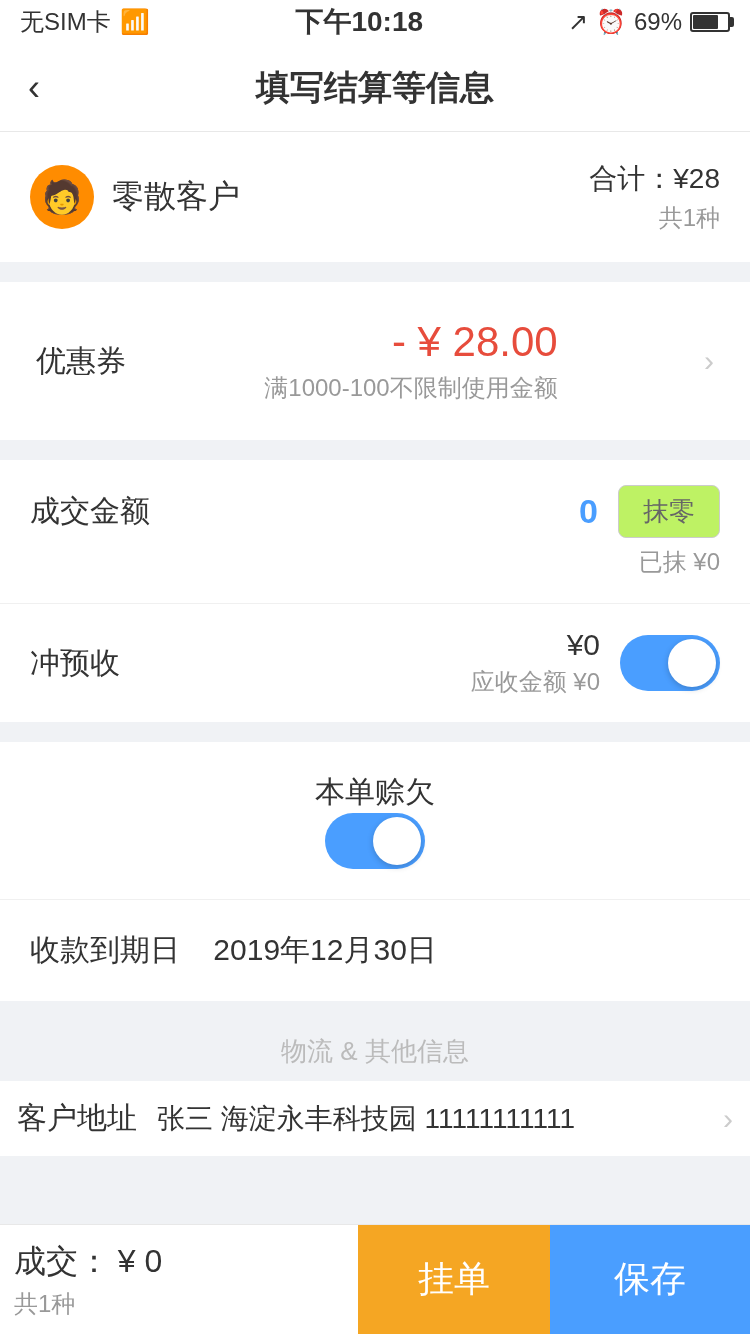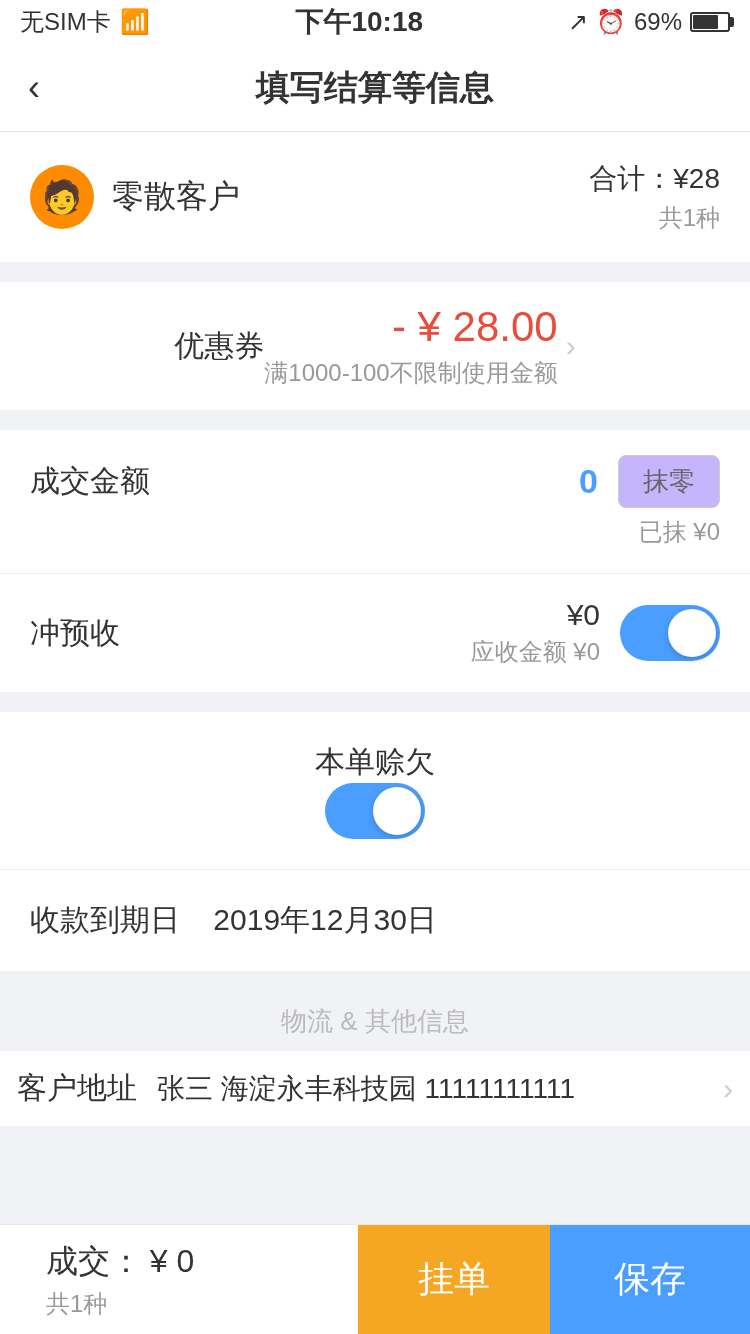--- a/index.html
+++ b/index.html
@@ -85,24 +85,24 @@
       height: 20px; background: #f0f2f5;
     }
 
     
     .white-section {
       background: #fff;
     }
 
     
     .row-item {
-      padding: 21px;
-      display: flex;
-      align-items: center;
-      justify-content: center;
+      padding: 36px;
+      display: flex;
+      align-items: center;
+      justify-content: space-between;
       border-bottom: 1px solid #f0f0f0;
     }
     .row-item:last-child { border-bottom: none; }
     .row-label { font-size: 30px; color: #333; }
     .row-right { display: flex; flex-direction: column; align-items: flex-end; gap: 6px; }
     .row-value-red { font-size: 42px; color: #e74c3c; font-weight: 500; }
     .row-sub { font-size: 24px; color: #999; }
     .row-chevron { color: #ccc; font-size: 30px; margin-left: 8px; }
 
     
@@ -113,21 +113,21 @@
     }
     .deal-row-top {
       display: flex; align-items: center; justify-content: space-between;
     }
     .deal-label { font-size: 30px; color: #333; }
     .deal-right { display: flex; align-items: center; gap: 20px; }
     .deal-value { font-size: 34px; color: #4a9eff; font-weight: 600; }
     .round-zero-btn {
       border: 1px solid #ccc; border-radius: 8px;
       padding: 8px 24px; font-size: 26px; color: #666;
-      background: #c4b5fd; cursor: pointer;
+      background: #bef264; cursor: pointer;
     }
     .deal-sub { font-size: 24px; color: #999; margin-top: 8px; text-align: right; }
 
     
     .prepay-row {
       padding: 24px 30px;
       background: #fff;
       display: flex; align-items: center; justify-content: space-between;
     }
     .prepay-label { font-size: 30px; color: #333; }
@@ -194,21 +194,21 @@
       bottom: 0; left: 0;
       width: 750px;
       height: 110px;
       background: #fff;
       display: flex;
       align-items: center;
       border-top: 1px solid #e8e8e8;
     }
     .bottom-info {
       flex: 1;
-      padding: 0 46px;
+      padding: 0 14px;
     }
     .bottom-deal { font-size: 28px; color: #333; }
     .bottom-deal span { font-size: 32px; font-weight: 500; }
     .bottom-count { font-size: 24px; color: #999; margin-top: 4px; }
     .bottom-btn-pending {
       width: 192px; height: 110px;
       background: #f5a623;
       display: flex; align-items: center; justify-content: center;
       font-size: 36px; color: #fff; font-weight: 500; cursor: pointer;
     }

